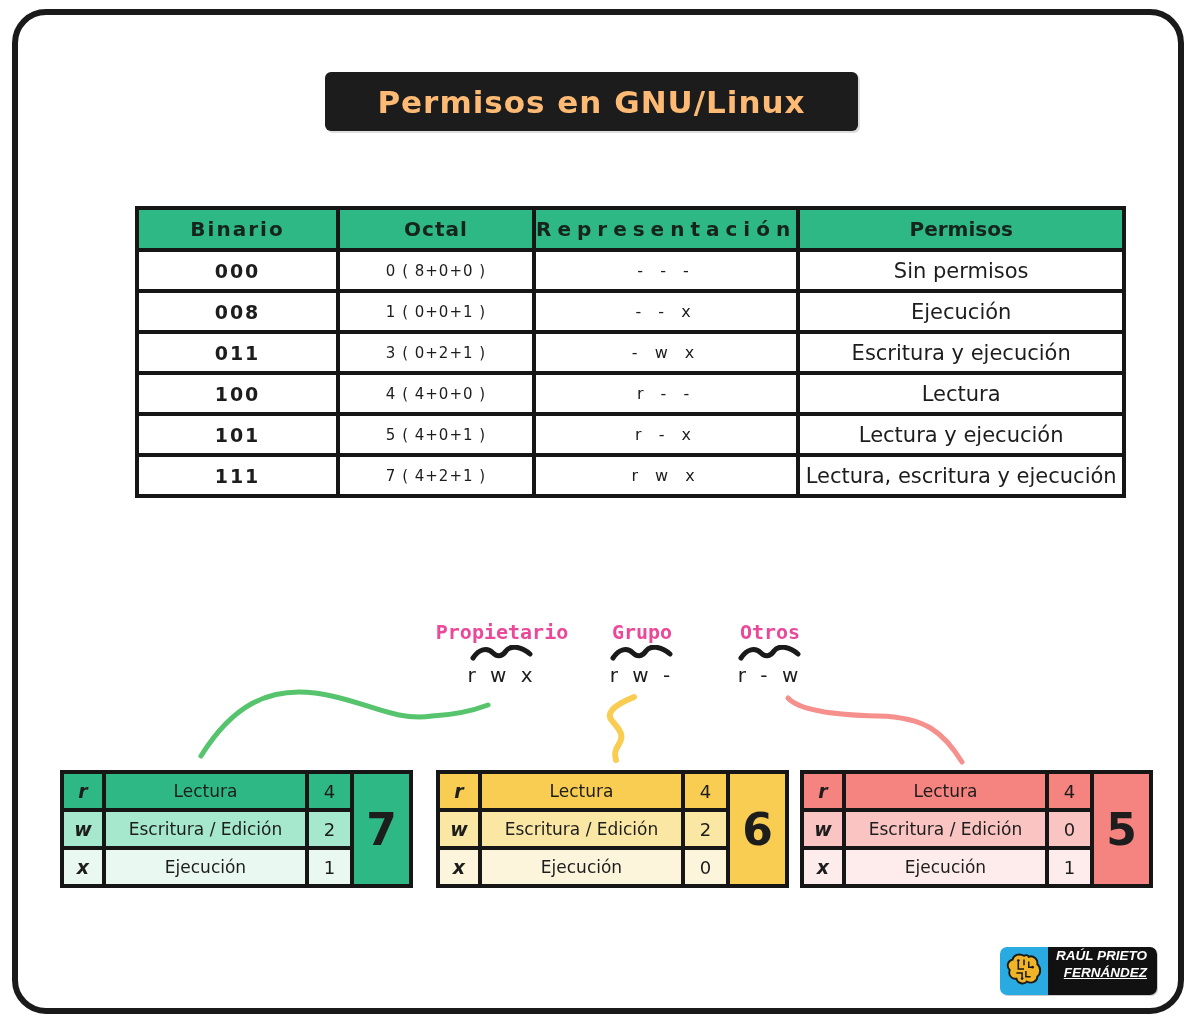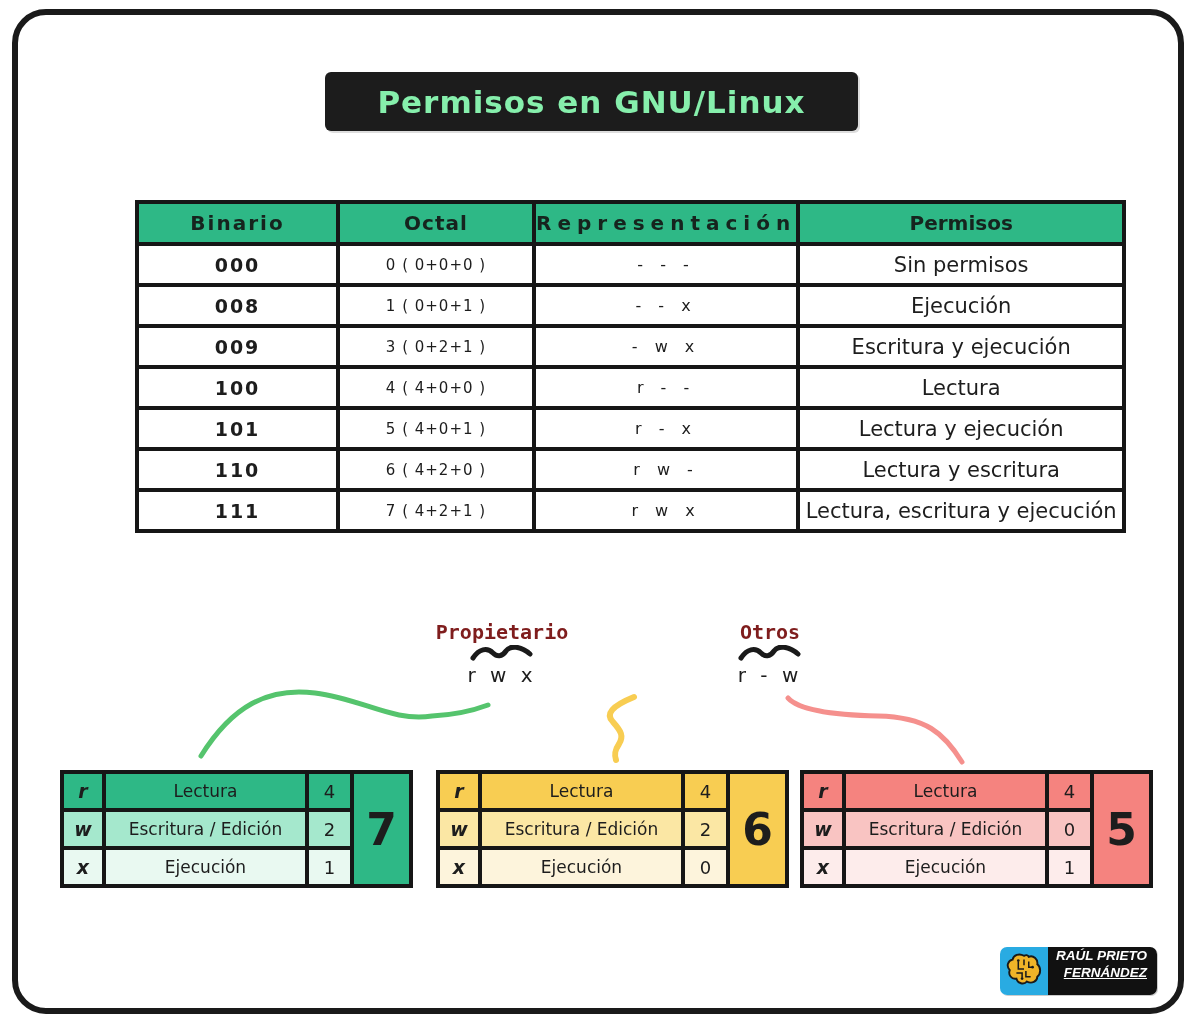--- a/index.html
+++ b/index.html
@@ -12,40 +12,40 @@
     position:absolute;left:12px;top:9px;width:1160px;height:993px;
     border:6px solid #1a1a1a;border-radius:34px;pointer-events:none;
   }
   
   #title-banner{
     position:absolute;left:325px;top:72px;width:533px;height:59px;
     background:#1c1c1c;border-radius:6px;display:flex;align-items:center;justify-content:center;
     box-shadow:2px 2px 0 #00000022;
   }
   #title-banner span{
-    color:#86efac;font-size:31px;font-weight:600;letter-spacing:1px;
+    color:#fdba74;font-size:31px;font-weight:600;letter-spacing:1px;
   }
   
   #main-table{
-    position:absolute;left:135px;top:200px;border-collapse:collapse;border-radius:23px;
+    position:absolute;left:135px;top:206px;border-collapse:collapse;border-radius:23px;
   }
   #main-table th,#main-table td{
     border:4px solid #161616;text-align:center;vertical-align:middle;padding:0;
   }
   #main-table th{
     background:#2eb886;height:38px;font-size:20px;font-weight:600;color:#16241e;
   }
   #main-table td{height:37px;background:#ffffff;}
   .col-binario{width:197px;font-size:19px;font-weight:600;letter-spacing:2px;}
   .col-octal{width:192px;font-size:15px;letter-spacing:1px;}
   .col-repr{width:195px;font-size:16px;letter-spacing:6px;font-weight:500;}
   .col-perm{width:322px;font-size:21px;}
   
   .group-block{position:absolute;top:620px;text-align:center;}
-  .group-label{font-family:"DejaVu Sans Mono",monospace;font-size:20px;font-weight:700;color:#7f1d1d;}
+  .group-label{font-family:"DejaVu Sans Mono",monospace;font-size:20px;font-weight:700;color:#ec4899;}
   .group-squiggle{display:block;margin:1px auto 0 auto;}
   .group-perm{font-size:20px;font-weight:500;letter-spacing:4px;color:#1d1d1d;}
   #group-propietario{left:432px;width:140px;}
   #group-grupo{left:597px;width:90px;}
   #group-otros{left:730px;width:80px;}
   
   #connectors{position:absolute;left:0;top:0;width:1200px;height:1030px;pointer-events:none;}
   
   .mini-table{position:absolute;top:770px;border-collapse:collapse;}
   .mini-table td{
@@ -104,69 +104,70 @@
       <tr>
         <th class="col-binario">Binario</th>
         <th class="col-octal">Octal</th>
         <th class="col-repr">Representación</th>
         <th class="col-perm">Permisos</th>
       </tr>
     </thead>
     <tbody>
       <tr>
         <td class="col-binario">000</td>
-        <td class="col-octal">0 ( 0+0+0 )</td>
+        <td class="col-octal">0 ( 8+0+0 )</td>
         <td class="col-repr">- - -</td>
         <td class="col-perm">Sin permisos</td>
       </tr>
       <tr>
         <td class="col-binario">008</td>
         <td class="col-octal">1 ( 0+0+1 )</td>
         <td class="col-repr">- - x</td>
         <td class="col-perm">Ejecución</td>
       </tr>
       <tr>
-        <td class="col-binario">009</td>
+        <td class="col-binario">011</td>
         <td class="col-octal">3 ( 0+2+1 )</td>
         <td class="col-repr">- w x</td>
         <td class="col-perm">Escritura y ejecución</td>
       </tr>
       <tr>
         <td class="col-binario">100</td>
         <td class="col-octal">4 ( 4+0+0 )</td>
         <td class="col-repr">r - -</td>
         <td class="col-perm">Lectura</td>
       </tr>
       <tr>
         <td class="col-binario">101</td>
         <td class="col-octal">5 ( 4+0+1 )</td>
         <td class="col-repr">r - x</td>
         <td class="col-perm">Lectura y ejecución</td>
-      </tr>
-      <tr>
-        <td class="col-binario">110</td>
-        <td class="col-octal">6 ( 4+2+0 )</td>
-        <td class="col-repr">r w -</td>
-        <td class="col-perm">Lectura y escritura</td>
       </tr>
       <tr>
         <td class="col-binario">111</td>
         <td class="col-octal">7 ( 4+2+1 )</td>
         <td class="col-repr">r w x</td>
         <td class="col-perm">Lectura, escritura y ejecución</td>
       </tr>
     </tbody>
   </table>
 
   <div class="group-block" id="group-propietario">
     <div class="group-label">Propietario</div>
     <svg class="group-squiggle" width="66" height="18" viewBox="0 0 66 18">
       <path d="M4 13 C 10 4, 18 2, 24 8 C 28 12, 33 12, 37 6 C 41 0, 52 1, 61 9" fill="none" stroke="#1a1a1a" stroke-width="5" stroke-linecap="round"></path>
     </svg>
     <div class="group-perm">r w x</div>
+  </div>
+  <div class="group-block" id="group-grupo">
+    <div class="group-label">Grupo</div>
+    <svg class="group-squiggle" width="66" height="18" viewBox="0 0 66 18">
+      <path d="M4 13 C 10 4, 18 2, 24 8 C 28 12, 33 12, 37 6 C 41 0, 52 1, 61 9" fill="none" stroke="#1a1a1a" stroke-width="5" stroke-linecap="round"></path>
+    </svg>
+    <div class="group-perm">r w -</div>
   </div>
   <div class="group-block" id="group-otros">
     <div class="group-label">Otros</div>
     <svg class="group-squiggle" width="66" height="18" viewBox="0 0 66 18">
       <path d="M4 13 C 10 4, 18 2, 24 8 C 28 12, 33 12, 37 6 C 41 0, 52 1, 61 9" fill="none" stroke="#1a1a1a" stroke-width="5" stroke-linecap="round"></path>
     </svg>
     <div class="group-perm">r - w</div>
   </div>
 
   <svg id="connectors" viewBox="0 0 1200 1030">

